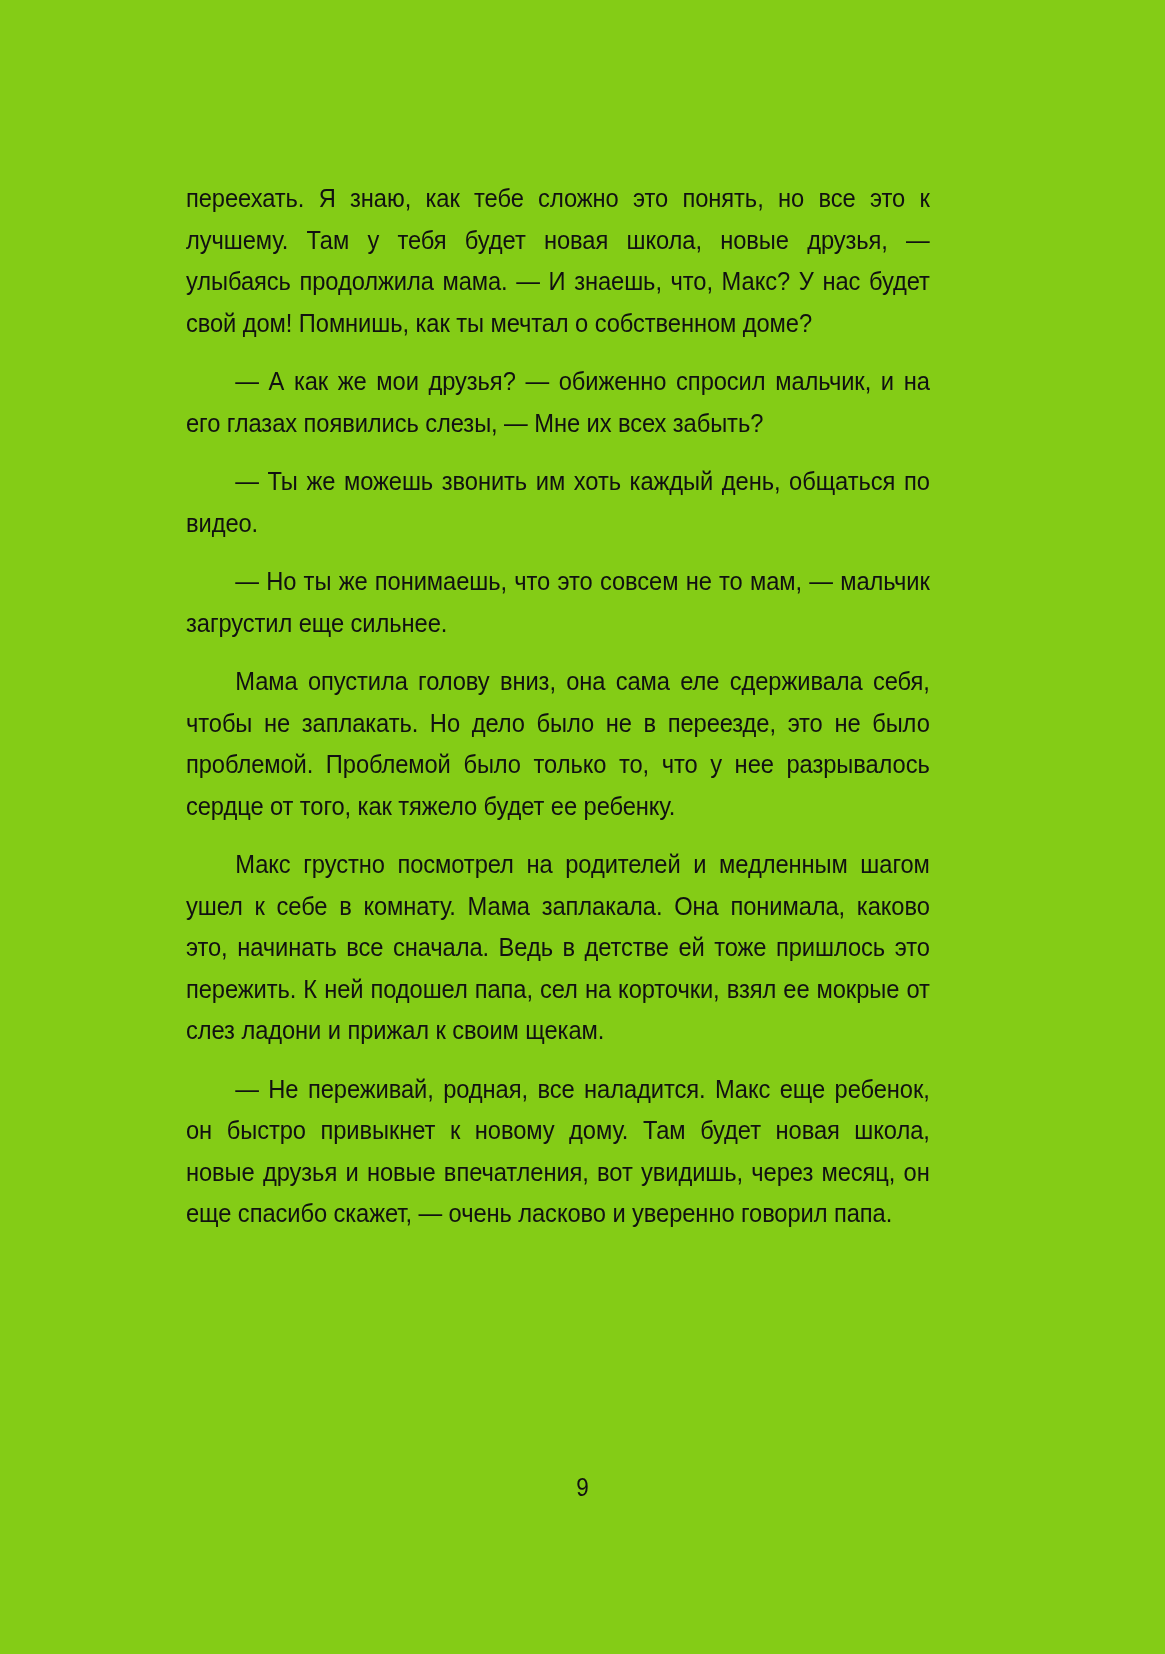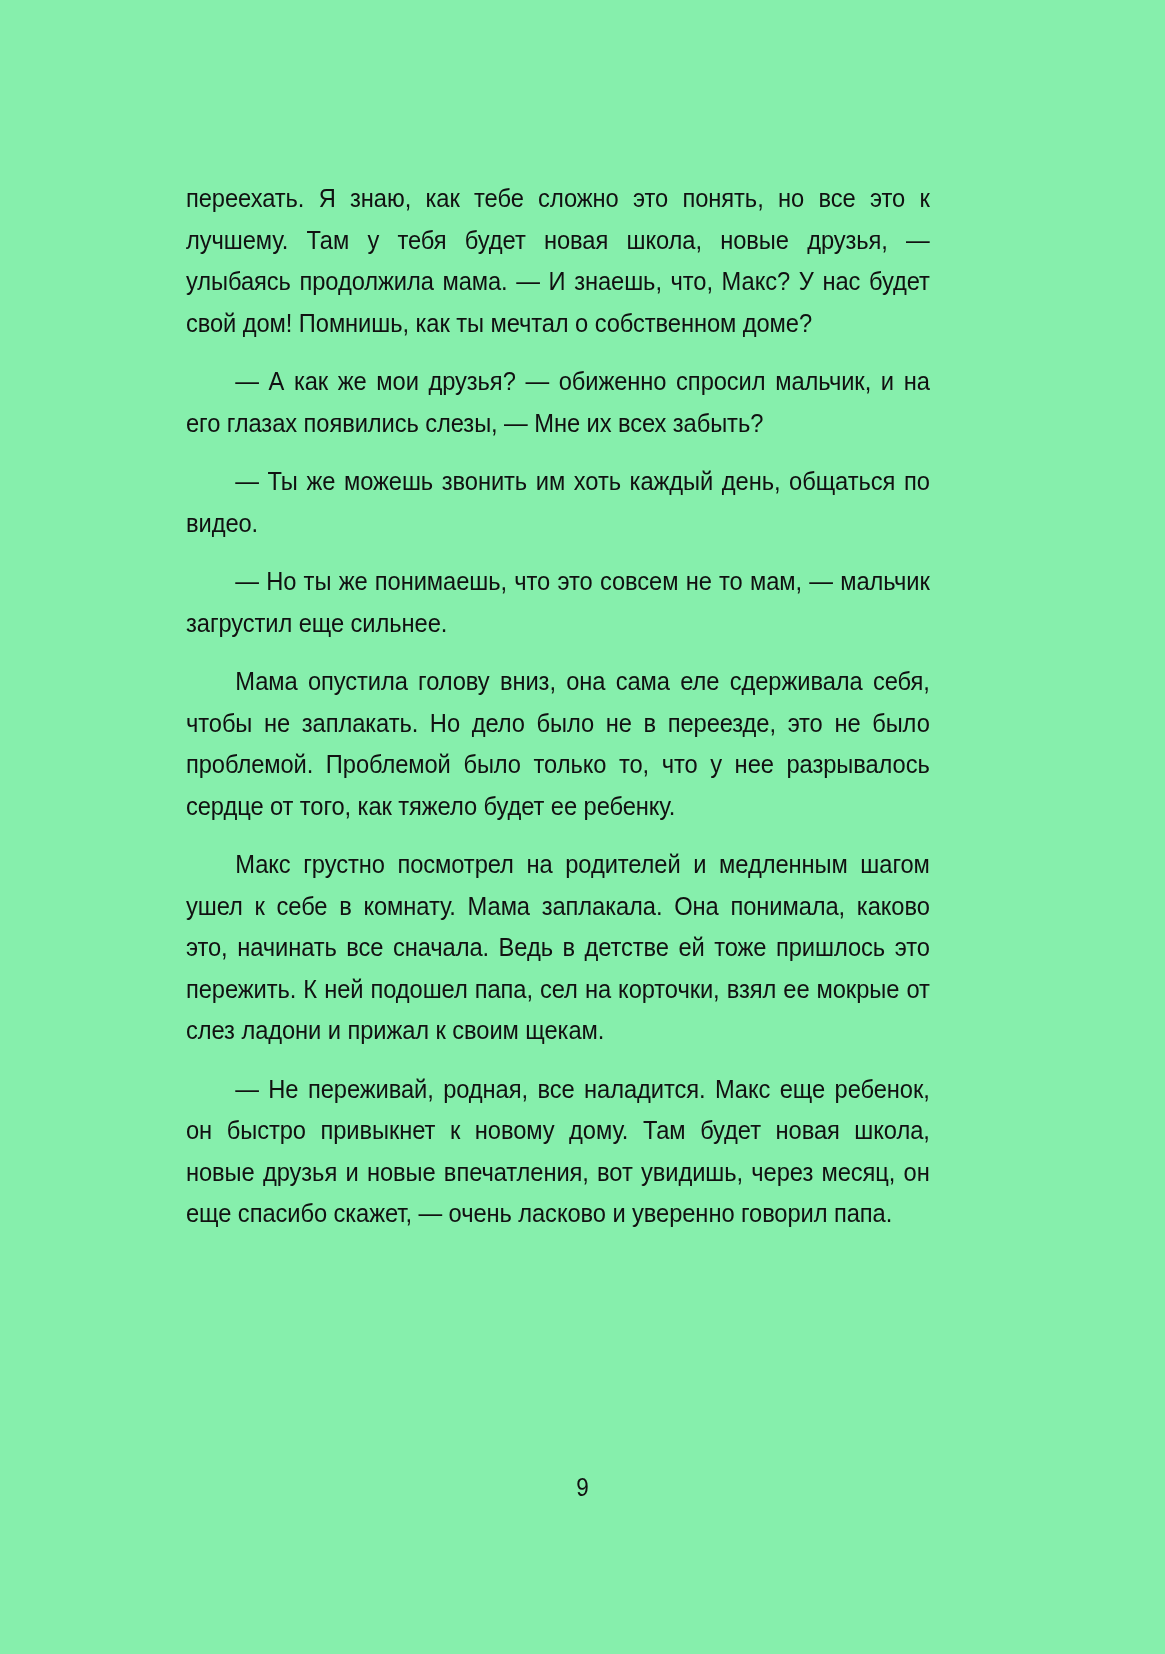--- a/index.html
+++ b/index.html
@@ -6,21 +6,21 @@
     margin: 0;
     padding: 0;
     background: #ffffff;
   }
 
   .page {
     position: relative;
     width: 1165px;
     height: 1654px;
     margin: 0 auto;
-    background: #86efac;
+    background: #84cc16;
     overflow: hidden;
     box-sizing: border-box;
   }
 
   .text-column {
     position: absolute;
     left: 186px;
     top: 178px;
     width: 744px;
   }

